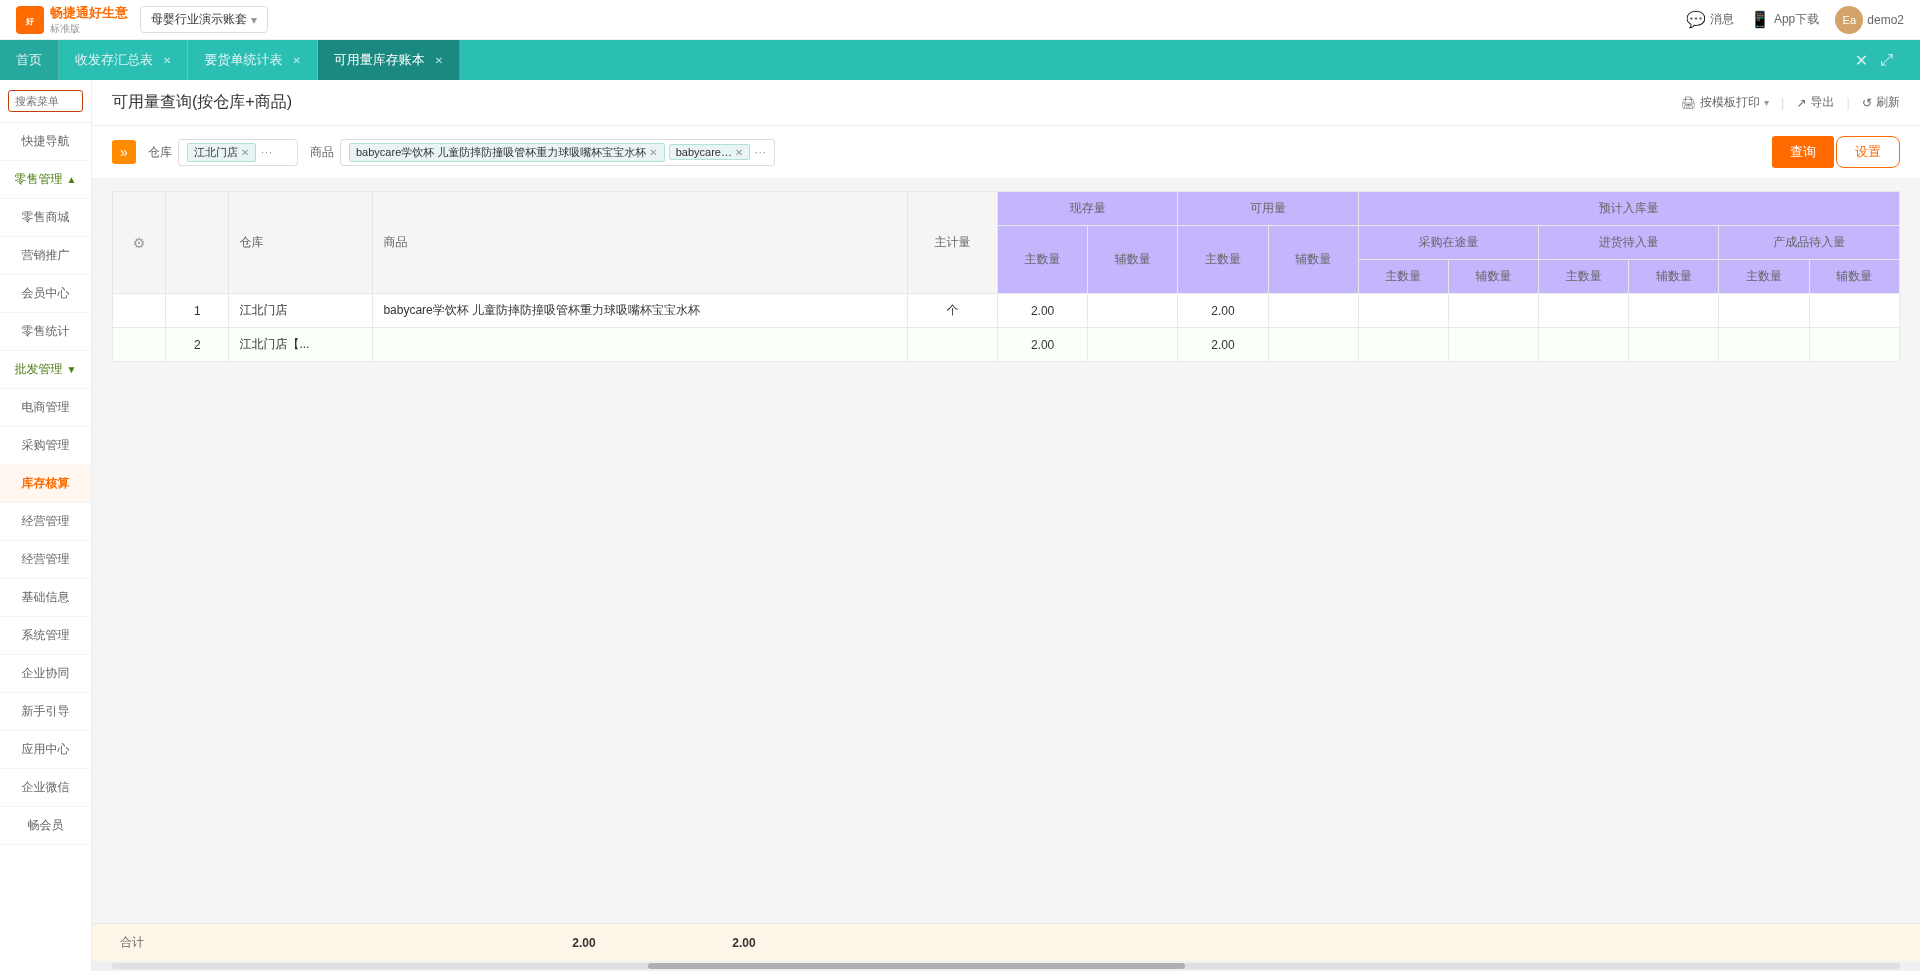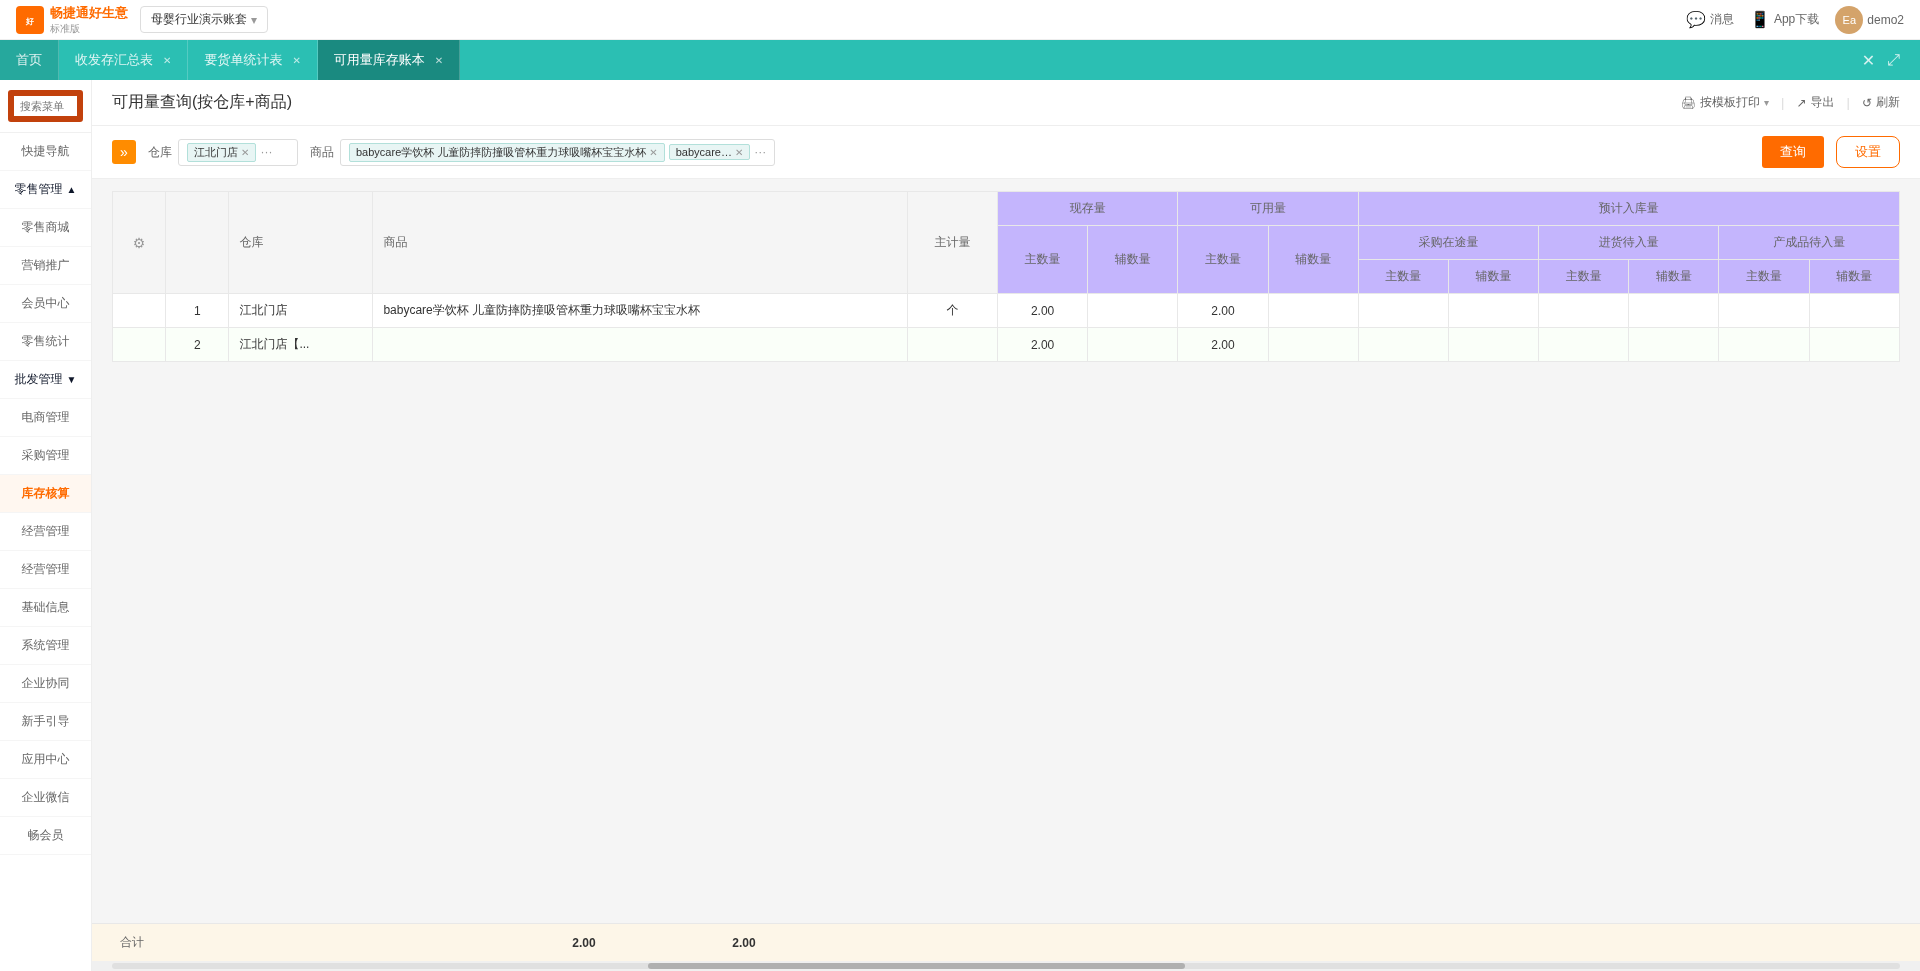--- a/index.html
+++ b/index.html
@@ -23,21 +23,21 @@
     .top-bar-right { display: flex; align-items: center; gap: 16px; }
     .top-bar-right-item { display: flex; align-items: center; gap: 4px; font-size: 12px; color: #666; cursor: pointer; }
     .avatar { width: 28px; height: 28px; border-radius: 50%; background: #e0c080; display: flex; align-items: center; justify-content: center; font-size: 11px; color: #fff; overflow: hidden; }
 
     
     .tab-bar {
       height: 40px;
       background: #2bbfb3;
       display: flex;
       align-items: center;
-      padding: 0 8px 0 0;
+      padding: 0 15px 0 0;
       flex-shrink: 0;
     }
     .tab-item {
       height: 40px;
       display: flex;
       align-items: center;
       padding: 0 16px;
       cursor: pointer;
       font-size: 13px;
       color: rgba(255,255,255,0.85);
@@ -68,39 +68,39 @@
       flex-direction: column;
       flex-shrink: 0;
       overflow-y: auto;
     }
     .sidebar-search {
       padding: 10px 8px;
       border-bottom: 1px solid #f0f0f0;
     }
     .sidebar-search input {
       width: 100%;
-      border: 6px solid #c2410c;
+      border: 1px solid #c2410c;
       border-radius: 3px;
       padding: 4px 6px;
       font-size: 11px;
       color: #999;
       outline: none;
     }
     .sidebar-nav-item {
       padding: 10px 8px;
       font-size: 12px;
       color: #666;
       cursor: pointer;
       text-align: center;
       border-bottom: 1px solid #f5f5f5;
     }
     .sidebar-section {
       padding: 10px 8px;
       font-size: 12px;
-      color: #0f172a;
+      color: #4d7c0f;
       cursor: pointer;
       text-align: center;
       border-bottom: 1px solid #f5f5f5;
       display: flex;
       align-items: center;
       justify-content: center;
       gap: 4px;
     }
     .sidebar-section .arrow { font-size: 10px; }
 
@@ -152,21 +152,21 @@
       border: 1px solid #ddd; border-radius: 3px; padding: 3px 8px;
       min-width: 120px; background: #fff; flex-wrap: wrap;
     }
     .filter-tag {
       background: #e8f5f4; border: 1px solid #b2e0da; border-radius: 2px;
       padding: 1px 6px; font-size: 11px; color: #333;
       display: flex; align-items: center; gap: 3px;
     }
     .filter-tag .x { color: #999; cursor: pointer; font-size: 10px; }
     .filter-more { color: #999; font-size: 12px; cursor: pointer; }
-    .filter-actions { margin-left: auto; display: flex; gap: 12px; }
+    .filter-actions { margin-left: auto; display: flex; gap: 2px; }
     .btn-query {
       background: #ff6b00; color: #fff; border: none;
       padding: 6px 18px; border-radius: 3px; font-size: 13px; cursor: pointer;
     }
     .btn-setting {
       background: #fff; color: #ff6b00; border: 1px solid #ff6b00;
       padding: 6px 18px; border-radius: 8px; font-size: 13px; cursor: pointer;
     }
 
     

